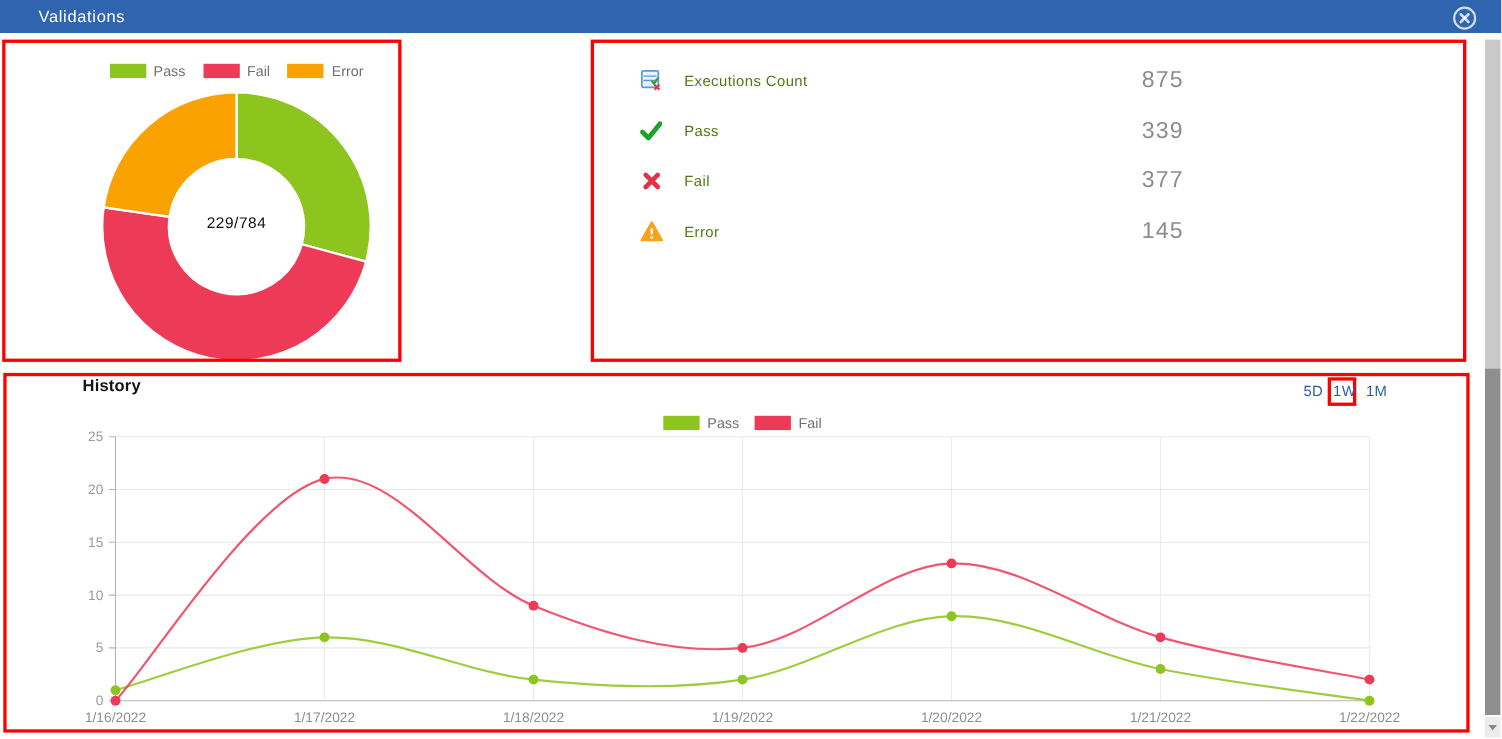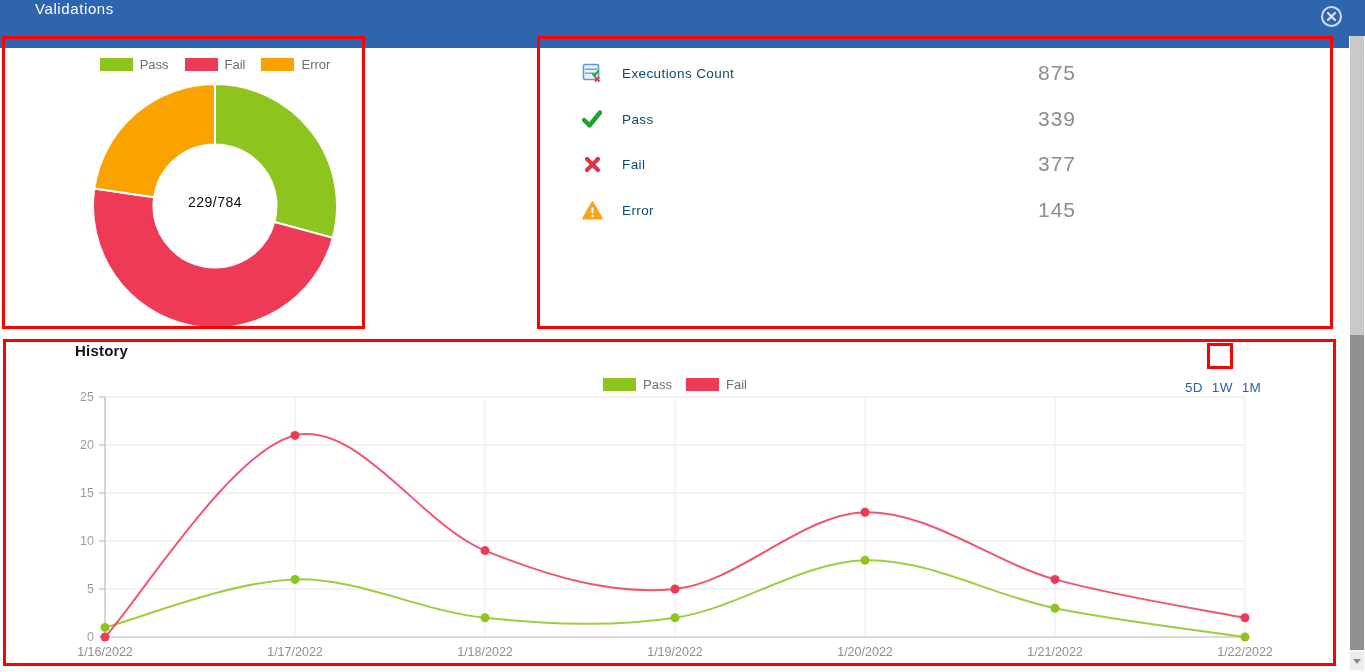--- a/index.html
+++ b/index.html
@@ -1,22 +1,22 @@
 <!DOCTYPE html>
 <html><head>
 <meta charset="utf-8">
 <style>
   * { margin:0; padding:0; box-sizing:border-box; }
   html,body { width:1365px; height:672px; overflow:hidden; background:#fff;
               font-family:"Liberation Sans", sans-serif; }
   #page { position:relative; width:1365px; height:672px; background:#fff; }
 
   
-  .titlebar { position:absolute; left:0; top:0; width:1365px; height:48px;
-              background:#2f65ae; display:flex; }
+  .titlebar { position:absolute; left:0; top:0; width:1365px; height:30px;
+              background:#2f65ae; display:flex; align-items:center; }
   .titlebar-title { color:#fff; font-size:15px; letter-spacing:.6px; margin-left:35px; }
   .close-btn { position:absolute; right:22px; top:5px; width:23px; height:23px; cursor:pointer; }
 
   
   .anno { position:absolute; border:3px solid #fe0000; pointer-events:none; z-index:50; }
   #anno-donut   { left:2px;   top:36px;  width:363px;  height:293px; }
   #anno-stats   { left:537px; top:36px;  width:796px;  height:293px; }
   #anno-history { left:3px;   top:339px; width:1333px; height:327px; }
   #anno-1w      { left:1207px;top:343px; width:26px;   height:26px; border-width:3px; }
 
@@ -27,27 +27,27 @@
   .legend-swatch { width:33px; height:13px; }
   .legend-label { font-size:13px; color:#6f6f6f; }
   #donut-svg { position:absolute; left:92px; top:83px; }
   .donut-center { position:absolute; left:140px; top:194px; width:150px; text-align:center;
                   font-size:14px; color:#0d0d0d; letter-spacing:.5px; }
 
   
   .stat-row { position:absolute; left:580px; width:560px; height:30px;
               display:flex; align-items:center; }
   .stat-icon { width:24px; height:22px; display:flex; align-items:center; justify-content:center; }
-  .stat-label { position:absolute; left:42px; font-size:13.5px; color:#0c4a6e; letter-spacing:.4px;text-align:center; }
+  .stat-label { position:absolute; left:42px; font-size:13.5px; color:#4d7c0f; letter-spacing:.4px;text-align:center; }
   .stat-value { position:absolute; left:458px; font-size:21px; color:#8c8c8c; letter-spacing:1px; }
 
   
   .history-title { position:absolute; left:75px; top:342px; font-size:15px; color:#141414;
                    font-weight:700; letter-spacing:.2px; }
-  .range-buttons { position:absolute; left:1185px; top:348px; display:flex; gap:9px; z-index:60;margin-top:32px; }
+  .range-buttons { position:absolute; left:1185px; top:348px; display:flex; gap:9px; z-index:60; }
   .range-btn { font-size:13.5px; color:#2b5ea7; cursor:pointer; letter-spacing:.3px; }
   .history-legend { position:absolute; left:525px; top:376px; width:300px; height:16px;
                     display:flex; justify-content:center; gap:14px; }
   #line-svg { position:absolute; left:0; top:338px; }
 
   
   .scrollbar { position:absolute; left:1349px; top:36px; width:16px; height:636px; background:#fafafa; }
   .sb-seg-top    { position:absolute; left:1px; top:0;     width:14px; height:299px; background:#c9c9c9; }
   .sb-seg-thumb  { position:absolute; left:1px; top:299px; width:14px; height:315px; background:#8f8f8f; }
   .sb-btn-down   { position:absolute; left:1px; top:616px; width:14px; height:18px; background:#ececec;

